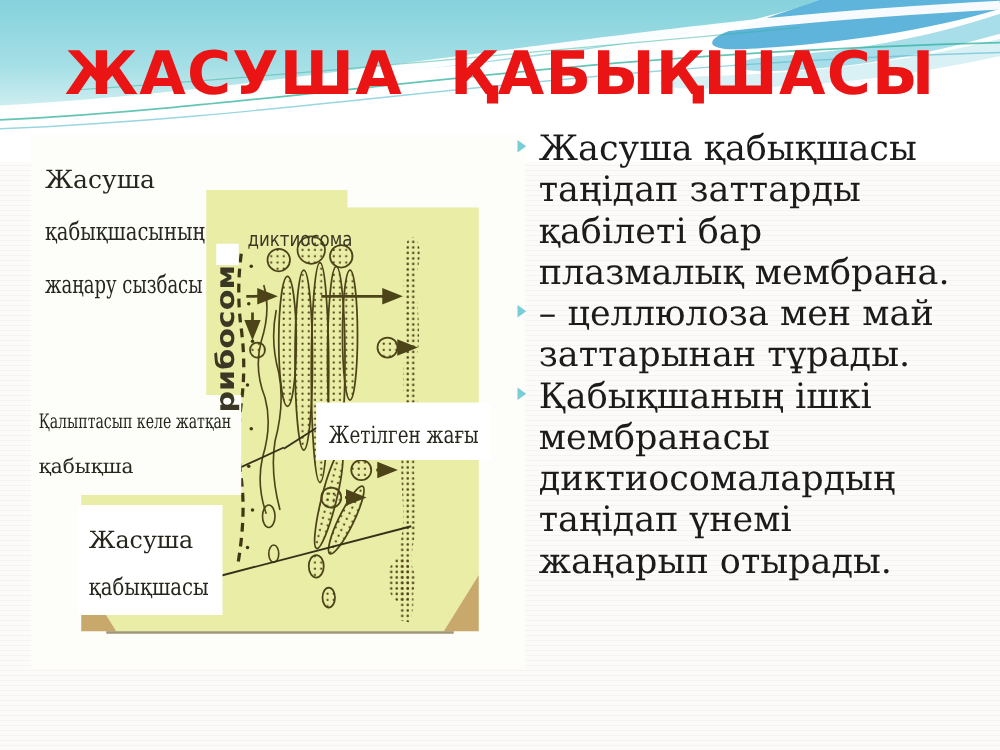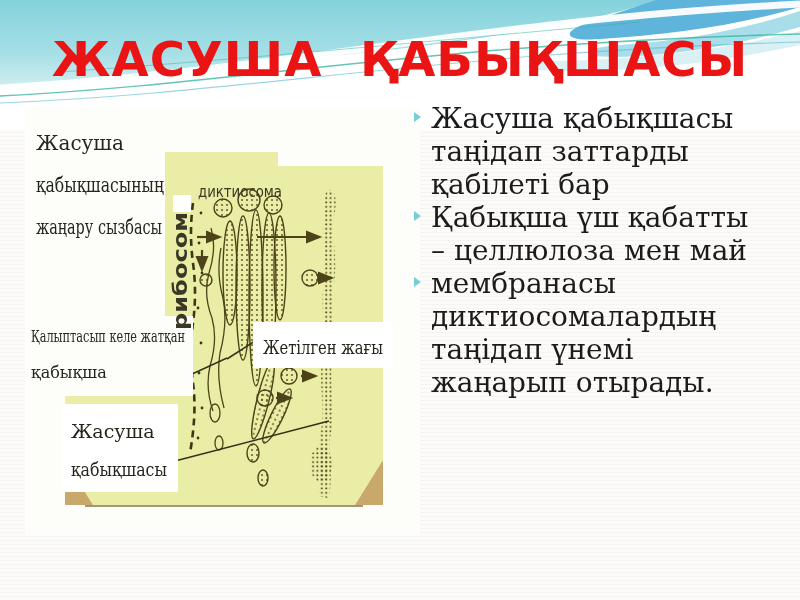--- a/index.html
+++ b/index.html
@@ -163,28 +163,30 @@
     <text class="dg-serif" x="46" y="330" font-size="19">Жасуша</text>
     <text class="dg-serif" x="46" y="368" font-size="19" textLength="96" lengthAdjust="spacingAndGlyphs">қабықшасы</text>
   </svg>
 
   <div id="bullets">
     <div class="bullet">
       <span class="marker"></span>
       <span class="bline">Жасуша қабықшасы</span>
       <span class="bline">таңідап заттарды</span>
       <span class="bline">қабілеті бар</span>
+      <span class="bline">плазмалық мембрана.</span>
     </div>
     <div class="bullet">
       <span class="marker"></span>
-      <span class="bline">Қабықша үш қабатты</span>
       <span class="bline">– целлюлоза мен май</span>
+      <span class="bline">заттарынан тұрады.</span>
     </div>
     <div class="bullet">
       <span class="marker"></span>
+      <span class="bline">Қабықшаның ішкі</span>
       <span class="bline">мембранасы</span>
       <span class="bline">диктиосомалардың</span>
       <span class="bline">таңідап үнемі</span>
       <span class="bline">жаңарып отырады.</span>
     </div>
   </div>
 
 </div>
 
 </body></html>

